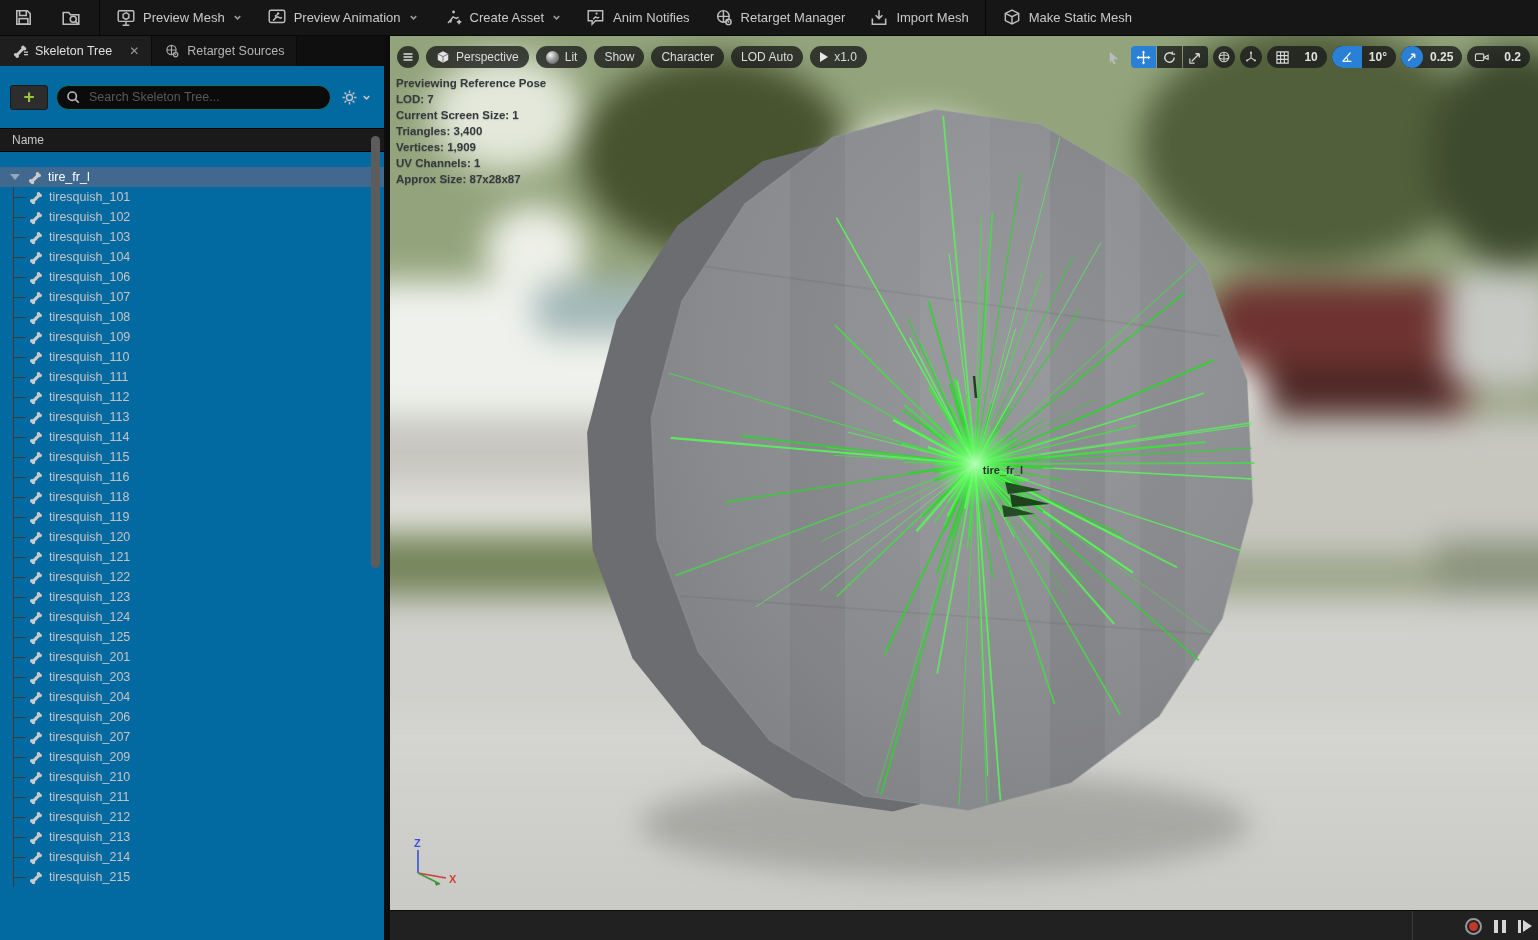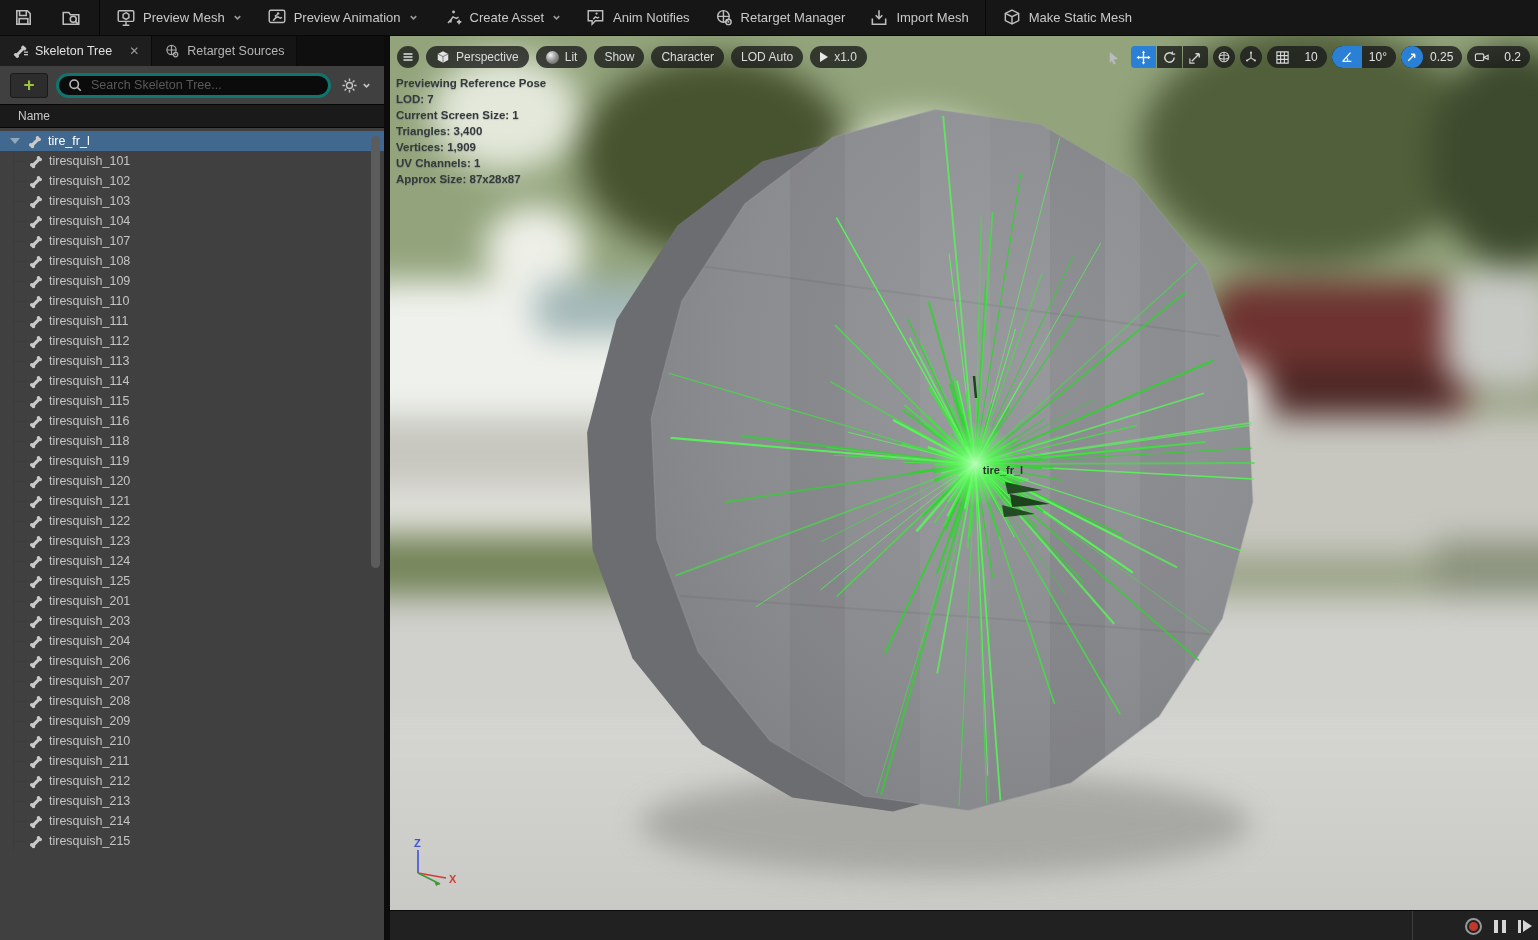--- a/index.html
+++ b/index.html
@@ -11,43 +11,43 @@
   #main-toolbar { position:absolute; left:0; top:0; width:1538px; height:36px;
     background:#161616; border-bottom:1px solid #080808; display:flex; align-items:center; }
   .tb { display:flex; align-items:center; gap:7px; height:36px; padding:0 12px;
     background:transparent; border:none; color:#c9c9c9; font-size:13px; cursor:pointer; }
   .tb svg { flex:none; }
   .tb-sep { width:1px; height:36px; background:#060606; margin:0 4px; flex:none; }
   .chev { opacity:.8; }
 
   
   #left-panel { position:absolute; left:0; top:36px; width:384px; height:904px;
-    background:#404040; display:flex; flex-direction:column; }
+    background:#0369a1; display:flex; flex-direction:column;gap:12px; }
   #panel-divider { position:absolute; left:384px; top:36px; width:6px; height:904px; background:#0c0c0c; }
 
   .tabbar { height:30px; background:#0f0f0f; display:flex; align-items:stretch; flex:none; }
   .tab { display:flex; align-items:center; gap:7px; padding:0 12px; font-size:12.5px;
     color:#b4b4b4; background:#151515; border-right:1px solid #0a0a0a; cursor:pointer; }
   .tab.active { background:#1e1e1e; color:#e0e0e0; }
   .tab .close { margin-left:10px; color:#9a9a9a; font-size:12px; cursor:pointer; }
 
   .searchrow { height:38px; display:flex; align-items:center; padding:0 10px; gap:8px; flex:none; }
   .plus-btn { width:38px; height:25px; background:#2d2d2d; border:1px solid #1a1a1a; border-radius:3px;
     color:var(--plus_green); font-size:19px; font-weight:bold; line-height:1; cursor:pointer;
     display:flex; align-items:center; justify-content:center; padding-bottom:2px; }
   .search-wrap { flex:1; height:25px; background:#0b0b0b; border-radius:13px; position:relative;
-    display:flex; align-items:center; border:3px solid #0f766e; }
+    display:flex; align-items:center; border:1px solid #0f766e; }
   .search-wrap svg { position:absolute; left:9px; }
   .search-wrap input { width:100%; height:100%; background:transparent; border:none; outline:none;
     color:#bcbcbc; font-size:12.5px; padding:0 10px 0 32px; font-family:"Liberation Sans",sans-serif; }
   .search-wrap input::placeholder { color:#595959; }
   .gear-btn { display:flex; align-items:center; gap:3px; background:transparent; border:none; cursor:pointer; padding:0 2px; }
 
   .colhead { height:24px; background:#1a1a1a; border-top:1px solid #060606; border-bottom:1px solid #060606;
-    color:#c9c9c9; font-size:12px; display:flex; align-items:center; padding-left:18px; flex:none; }
+    color:#c9c9c9; font-size:12px; display:flex; align-items:center; padding-left:12px; flex:none; }
 
   .tree { flex:1; overflow:hidden; padding-top:3px; position:relative; }
   .tree-row { height:20px; display:flex; align-items:center; font-size:12.5px; color:#c4c4c4; cursor:pointer; }
   .tree-row.selected { background:var(--selection_blue); color:#fff; }
   .tree-row .expander { width:0; height:0; border-left:5px solid transparent; border-right:5px solid transparent;
     border-top:6px solid #93a7b8; margin-left:10px; margin-right:7px; flex:none; }
   .tree-row .guide { width:28px; height:20px; position:relative; flex:none; }
   .tree-row .guide::before { content:""; position:absolute; left:13px; top:0; bottom:0; border-left:1px solid #3c3c3c; }
   .tree-row .guide::after { content:""; position:absolute; left:13px; top:10px; width:13px; border-top:1px solid #3c3c3c; }
   .tree-row svg.bone { width:15px; height:15px; margin-right:6px; flex:none; }
@@ -63,21 +63,21 @@
   .floor { position:absolute; left:-20px; width:1188px; top:655px; height:240px;
     background:linear-gradient(to bottom, rgba(212,212,208,0) 0px, #d4d4d1 45px, #c8c8c5 240px); filter:blur(3px); }
 
   #scene { position:absolute; left:0; top:0; }
 
   .vp-stats { position:absolute; left:6px; top:39px; font-size:11.5px; font-weight:bold;
     color:#343a3e; line-height:16px; text-shadow:0 1px 1px rgba(0,0,0,0.18); }
 
   .vp-toolbar { position:absolute; top:10px; display:flex; align-items:center; gap:7px; }
   .vp-toolbar-left { left:7px; }
-  .vp-toolbar-right { right:8px; gap:5px; }
+  .vp-toolbar-right { right:8px; gap:5px;font-weight:bold; }
   .pill { height:22px; border-radius:11px; background:rgba(24,25,26,0.78); display:flex; align-items:center;
     gap:6px; padding:0 10px; color:#dcdcdc; font-size:12px; border:none; cursor:pointer; }
   .roundbtn { width:22px; height:22px; border-radius:50%; background:rgba(24,25,26,0.78); display:flex;
     align-items:center; justify-content:center; border:none; cursor:pointer; flex:none; }
   .lit-sphere { width:13px; height:13px; border-radius:50%;
     background:radial-gradient(circle at 35% 32%, #f2f2f2 0%, #9a9a9a 45%, #4f4f4f 100%); }
   .play-tri { width:0; height:0; border-top:5px solid transparent; border-bottom:5px solid transparent;
     border-left:8px solid #e8e8e8; }
   .tool { width:25px; height:22px; border-radius:4px; background:rgba(24,25,26,0.78); display:flex;
     align-items:center; justify-content:center; border:none; cursor:pointer; flex:none; }
@@ -320,20 +320,33 @@
           <span class="guide"></span>
           <svg class="bone" viewBox="0 0 16 16">
             <g fill="#cbcbcb">
               <circle cx="4" cy="11.6" r="1.9"></circle>
               <circle cx="5.8" cy="13.4" r="1.9"></circle>
               <circle cx="11.2" cy="4" r="1.9"></circle>
               <circle cx="13" cy="5.8" r="1.9"></circle>
               <path d="M4.3 10.6L10.2 4.7 12.7 7.2 6.8 13.1Z"></path>
             </g>
           </svg>
+          <span class="lbl">tiresquish_106</span>
+        </div>
+        <div class="tree-row">
+          <span class="guide"></span>
+          <svg class="bone" viewBox="0 0 16 16">
+            <g fill="#cbcbcb">
+              <circle cx="4" cy="11.6" r="1.9"></circle>
+              <circle cx="5.8" cy="13.4" r="1.9"></circle>
+              <circle cx="11.2" cy="4" r="1.9"></circle>
+              <circle cx="13" cy="5.8" r="1.9"></circle>
+              <path d="M4.3 10.6L10.2 4.7 12.7 7.2 6.8 13.1Z"></path>
+            </g>
+          </svg>
           <span class="lbl">tiresquish_107</span>
         </div>
         <div class="tree-row">
           <span class="guide"></span>
           <svg class="bone" viewBox="0 0 16 16">
             <g fill="#cbcbcb">
               <circle cx="4" cy="11.6" r="1.9"></circle>
               <circle cx="5.8" cy="13.4" r="1.9"></circle>
               <circle cx="11.2" cy="4" r="1.9"></circle>
               <circle cx="13" cy="5.8" r="1.9"></circle>
@@ -607,33 +620,20 @@
           <svg class="bone" viewBox="0 0 16 16">
             <g fill="#cbcbcb">
               <circle cx="4" cy="11.6" r="1.9"></circle>
               <circle cx="5.8" cy="13.4" r="1.9"></circle>
               <circle cx="11.2" cy="4" r="1.9"></circle>
               <circle cx="13" cy="5.8" r="1.9"></circle>
               <path d="M4.3 10.6L10.2 4.7 12.7 7.2 6.8 13.1Z"></path>
             </g>
           </svg>
           <span class="lbl">tiresquish_207</span>
-        </div>
-        <div class="tree-row">
-          <span class="guide"></span>
-          <svg class="bone" viewBox="0 0 16 16">
-            <g fill="#cbcbcb">
-              <circle cx="4" cy="11.6" r="1.9"></circle>
-              <circle cx="5.8" cy="13.4" r="1.9"></circle>
-              <circle cx="11.2" cy="4" r="1.9"></circle>
-              <circle cx="13" cy="5.8" r="1.9"></circle>
-              <path d="M4.3 10.6L10.2 4.7 12.7 7.2 6.8 13.1Z"></path>
-            </g>
-          </svg>
-          <span class="lbl">tiresquish_208</span>
         </div>
         <div class="tree-row">
           <span class="guide"></span>
           <svg class="bone" viewBox="0 0 16 16">
             <g fill="#cbcbcb">
               <circle cx="4" cy="11.6" r="1.9"></circle>
               <circle cx="5.8" cy="13.4" r="1.9"></circle>
               <circle cx="11.2" cy="4" r="1.9"></circle>
               <circle cx="13" cy="5.8" r="1.9"></circle>
               <path d="M4.3 10.6L10.2 4.7 12.7 7.2 6.8 13.1Z"></path>

